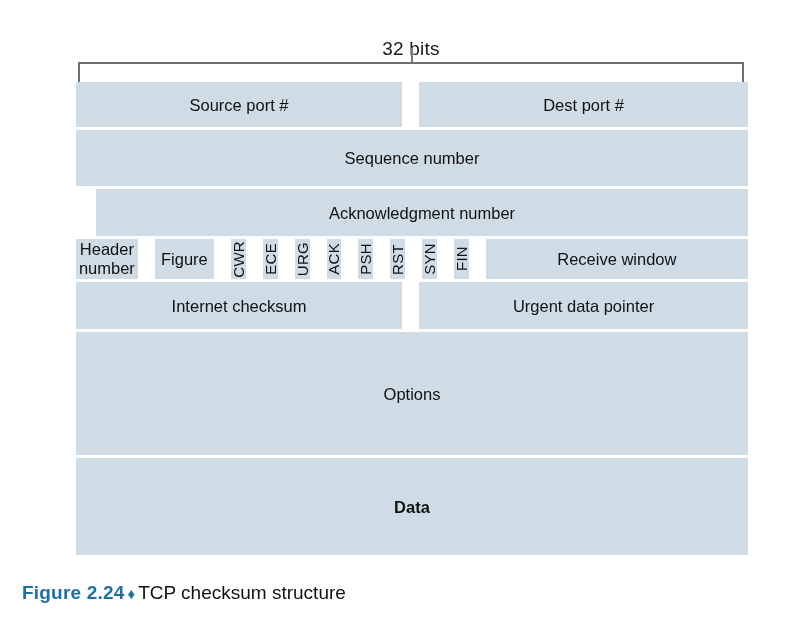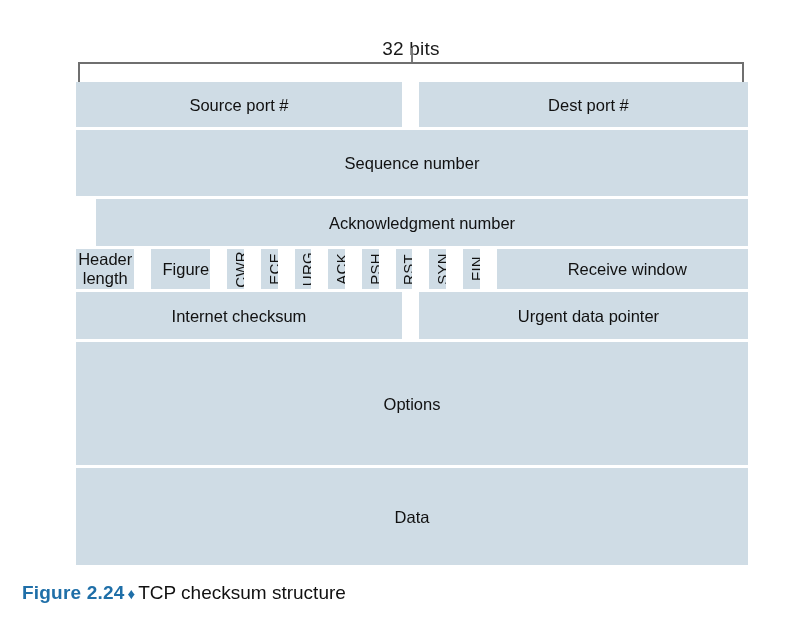--- a/index.html
+++ b/index.html
@@ -62,48 +62,49 @@
     left: 76px;
     top: 82px;
     width: 672px;
     background: #ffffff;
   }
   .seg-row {
     display: flex;
     width: 672px;
     box-sizing: border-box;
     margin-bottom: 3px;
+    justify-content: flex-end;
   }
   .seg-row:last-child { margin-bottom: 0; }
 
   .cell {
     background: #cfdce5;
     box-sizing: border-box;
     display: flex;
     align-items: center;
     justify-content: center;
     text-align: center;
     font-size: 16.5px;
     line-height: 20px;
     color: #111111;
     overflow: hidden;
   }
-  .cell + .cell { margin-left: 17px; padding-left: 10px; }
+  .cell + .cell { margin-left: 17px; }
 
   .half-left  { width: 333px; }
   .half-right { width: 336px; }
   .full       { width: 672px; }
 
   .h-ports  { height: 45px; }
-  .h-seq    { height: 66px; }
+  .h-seq    { height: 56px; }
   .h-ack    { height: 47px; padding-left: 20px; }
   .h-flags  { height: 40px; }
   .h-cksum  { height: 47px; border-radius: 9px; }
   .h-opts   { height: 123px; }
-  .h-data   { height: 97px; }
+  .h-data   { height: 97px; font-weight: bold; }
 
   .cell-headerlen { width: 79px; }
   .cell-unused    { width: 76px; }
   .cell-flag      { width: 19px; }
   .cell-rwnd      { width: 336px; }
 
   .flag-text {
     writing-mode: vertical-rl;
     transform: rotate(180deg);
     font-size: 15px;
@@ -159,21 +160,21 @@
   </div>
 
   <div class="seg-row h-ack">
     <div class="cell full">Acknowledgment number</div>
   </div>
 
   <div class="seg-row h-flags">
     <div class="cell cell-headerlen two-line">
       <div>
         <div>Header</div>
-        <div>length</div>
+        <div>number</div>
       </div>
     </div>
     <div class="cell cell-unused">Figure</div>
     <div class="cell cell-flag">
         <span class="flag-text">CWR</span>
       </div>
     <div class="cell cell-flag">
         <span class="flag-text">ECE</span>
       </div>
     <div class="cell cell-flag">

